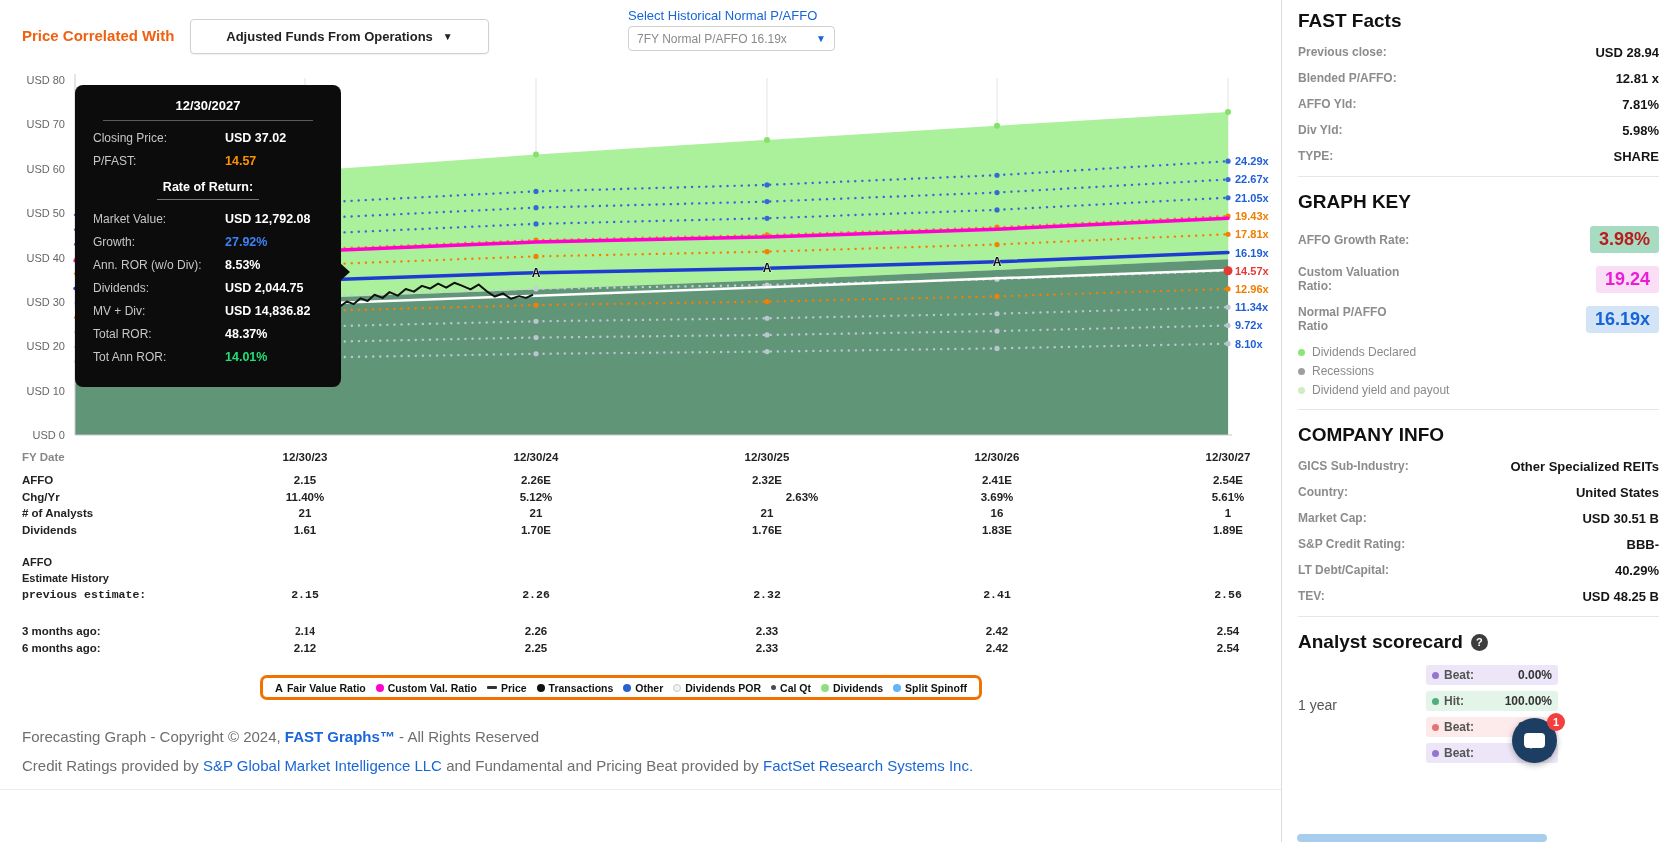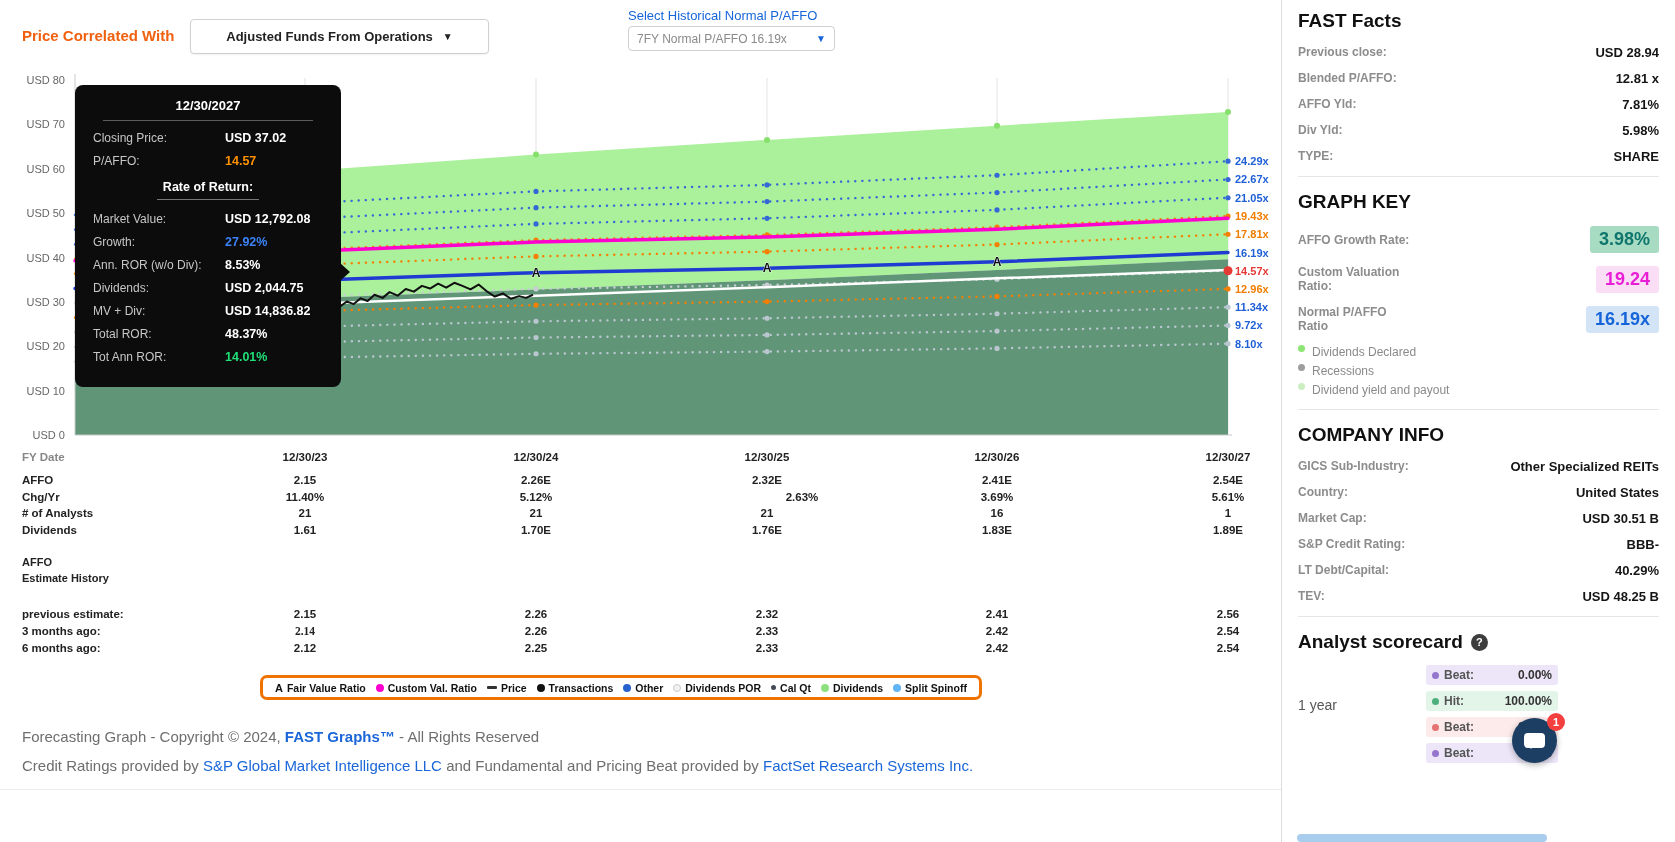--- a/index.html
+++ b/index.html
@@ -55,25 +55,25 @@
 
   
   .sidebar{left:1281px;top:0;width:394px;height:842px;border-left:1px solid #dcdcdc;padding:10px 16px 0;background:#fff}
   .sb-title{font-size:19px;font-weight:700;color:#101010;margin-bottom:13px}
   .sb-row{display:flex;justify-content:space-between;margin-bottom:11px}
   .sb-label{font-size:12px;font-weight:700;color:#8c8c8c;max-width:120px}
   .sb-value{font-size:13px;font-weight:700;color:#151515;text-align:right;max-width:170px}
   .divider{border-top:1px solid #e6e6e6;margin:12px 0 14px}
   .gk-row{display:flex;justify-content:space-between;align-items:center;margin-bottom:12px}
   .gk-val{font-size:18px;font-weight:700;padding:3px 9px;border-radius:3px}
-  .gk-green{background:#a8dcc2;color:#0f766e}
+  .gk-green{background:#a8dcc2;color:#b91c1c}
   .gk-pink{background:#fadef6;color:#e81ed6}
   .gk-blue{background:#d4e4f7;color:#1565d8}
   .gk-bullets{margin-top:2px}
-  .gk-bullet{display:flex;align-items:flex-start;gap:7px;font-size:12px;color:#8a8a8a;margin-bottom:5px}
+  .gk-bullet{display:flex;align-items:center;gap:7px;font-size:12px;color:#8a8a8a;margin-bottom:5px}
   .gk-bullet i{width:7px;height:7px;border-radius:50%;display:inline-block}
   .sc-head{display:flex;align-items:center;gap:8px}
   .help{width:17px;height:17px;border-radius:50%;background:#3d3d3d;color:#fff;font-size:11px;font-weight:700;display:flex;align-items:center;justify-content:center;cursor:pointer}
   .sc-wrap{display:flex;margin-top:12px}
   .sc-period{width:128px;padding-top:32px;font-size:14px;color:#555}
   .sc-rows{width:132px}
   .sc-row{display:flex;align-items:center;height:20px;border-radius:3px;padding:0 6px;margin-bottom:6px;font-size:12px;font-weight:700}
   .sc-row i{width:7px;height:7px;border-radius:50%;display:inline-block;margin-right:5px}
   .sc-row .lbl{color:#555}
   .sc-row .val{margin-left:auto;color:#333}
@@ -212,21 +212,21 @@
 
   <div class="abs tooltip">
     <div class="tt-arrow"></div>
     <div class="tt-date">12/30/2027</div>
     <div>
         <div class="tt-row">
           <span class="tt-label">Closing Price:</span>
           <span class="tt-value" style="color: rgb(255, 255, 255);">USD 37.02</span>
         </div>
         <div class="tt-row">
-          <span class="tt-label">P/AFFO:</span>
+          <span class="tt-label">P/FAST:</span>
           <span class="tt-value" style="color: rgb(255, 145, 0);">14.57</span>
         </div>
       </div>
     <div class="tt-sec"><span>Rate of Return:</span></div>
     <div>
         <div class="tt-row">
           <span class="tt-label">Market Value:</span>
           <span class="tt-value" style="color: rgb(255, 255, 255);">USD 12,792.08</span>
         </div>
         <div class="tt-row">
@@ -290,21 +290,21 @@
         <span class="tval" style="left: 1168px;">1</span>
       </div>
       <div class="trow" style="top: 524px;">
         <span class="tlabel">Dividends</span>
         <span class="tval" style="left: 245px;">1.61</span>
         <span class="tval" style="left: 476px;">1.70E</span>
         <span class="tval" style="left: 707px;">1.76E</span>
         <span class="tval" style="left: 937px;">1.83E</span>
         <span class="tval" style="left: 1168px;">1.89E</span>
       </div>
-      <div class="trow" style="top: 608px;">
+      <div class="trow" style="top: 588px; font-family: Liberation Mono, monospace;">
         <span class="tlabel">previous estimate:</span>
         <span class="tval" style="left: 245px;">2.15</span>
         <span class="tval" style="left: 476px;">2.26</span>
         <span class="tval" style="left: 707px;">2.32</span>
         <span class="tval" style="left: 937px;">2.41</span>
         <span class="tval" style="left: 1168px;">2.56</span>
       </div>
       <div class="trow" style="top: 625px;">
         <span class="tlabel">3 months ago:</span>
         <span class="tval" style="left: 245px; font-family: Liberation Serif, serif;">2.14</span>

